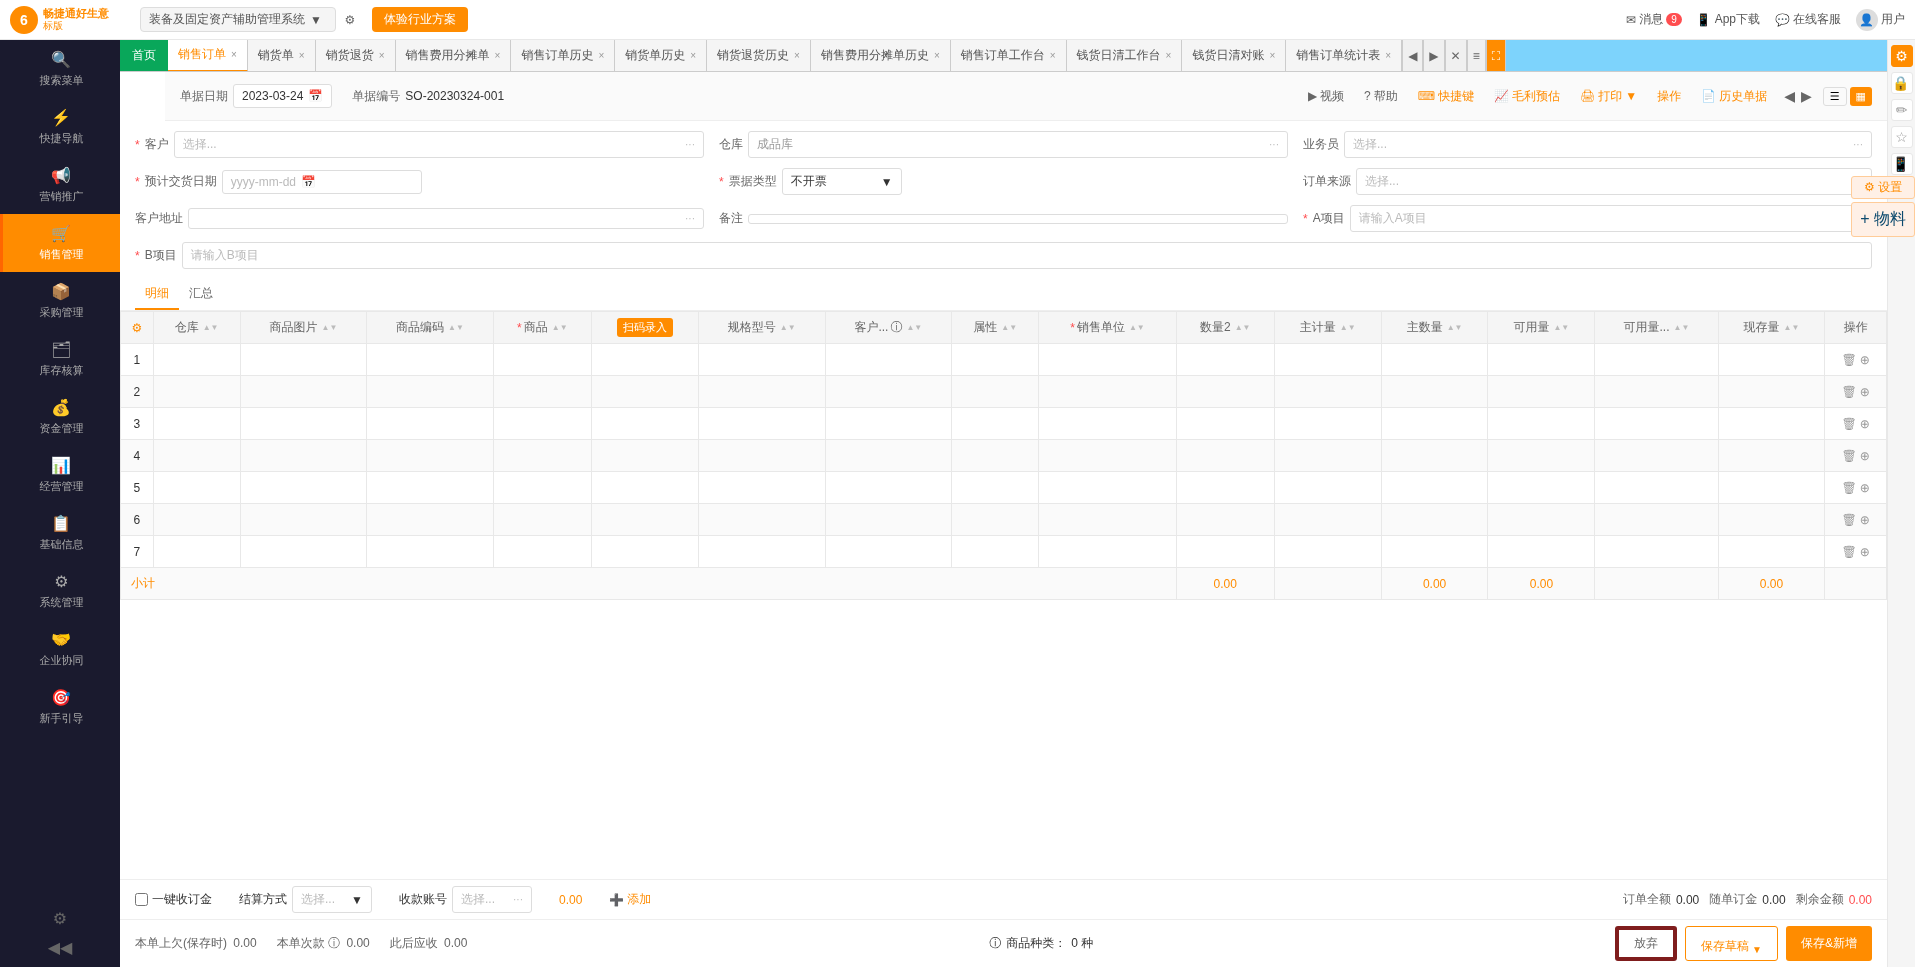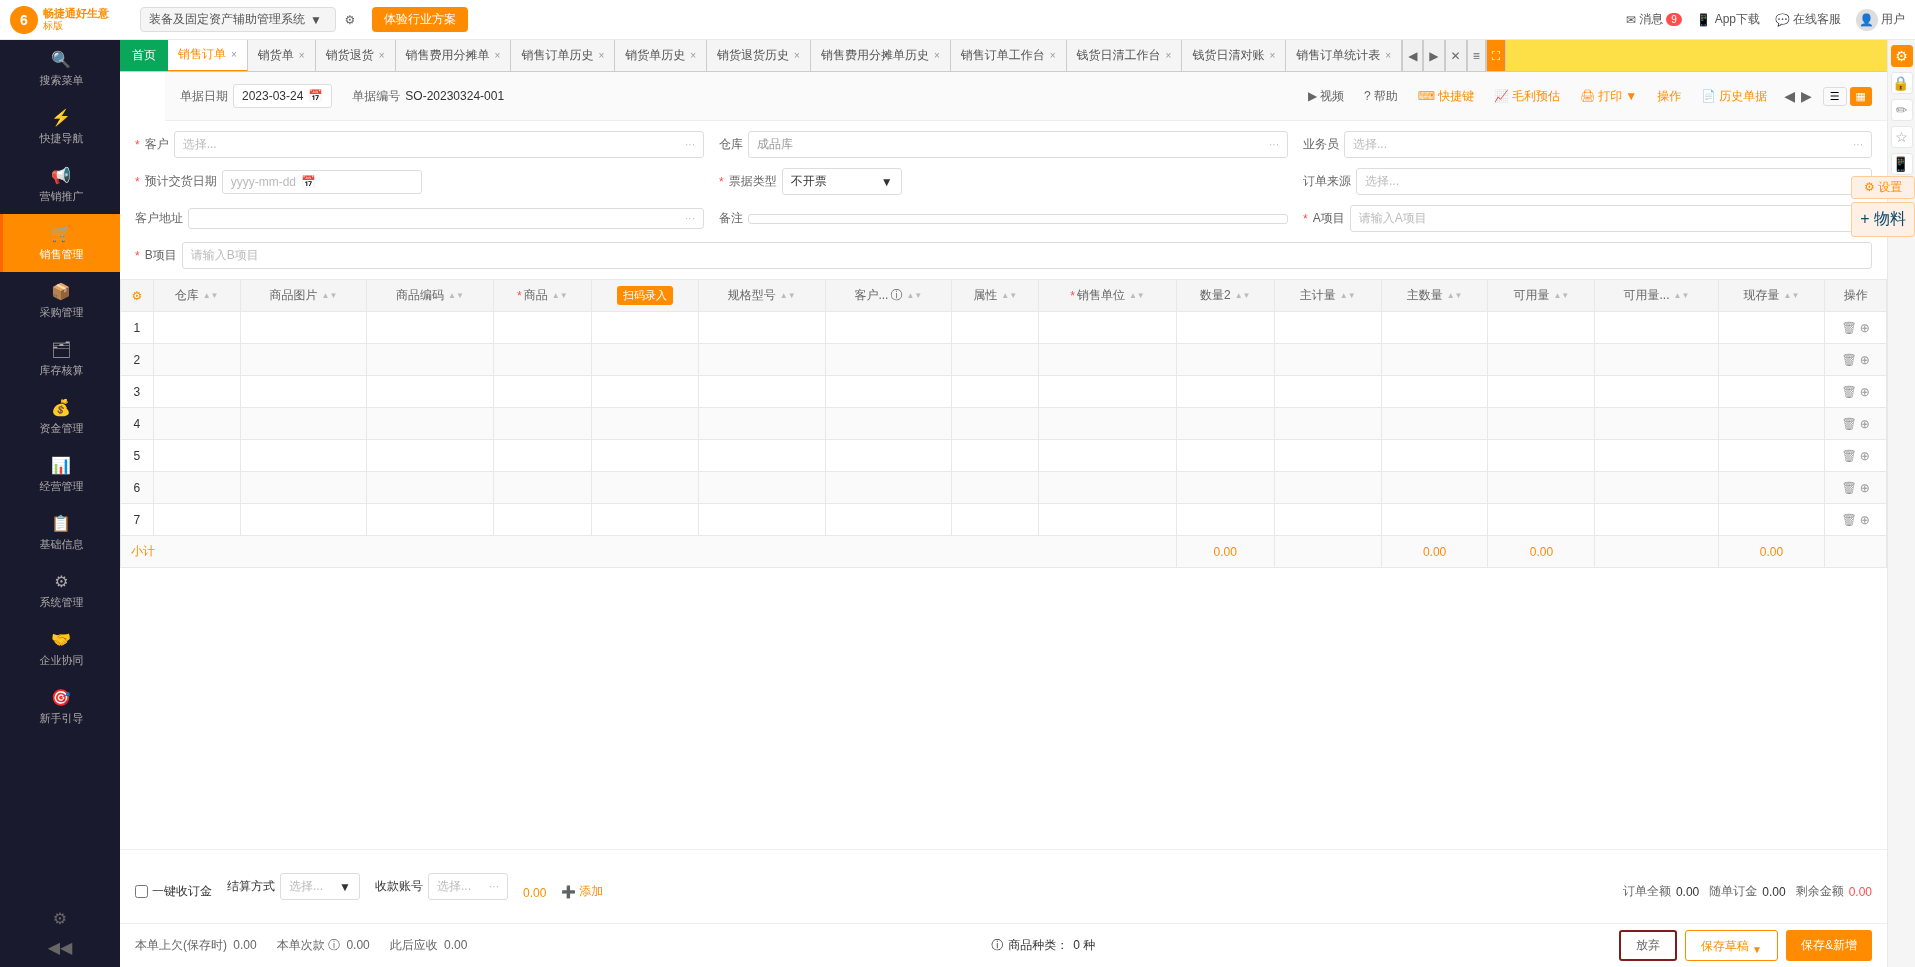--- a/index.html
+++ b/index.html
@@ -23,21 +23,21 @@
     
     
     .sidebar { width: 120px; background: #1a1a2e; display: flex; flex-direction: column; }
     .sidebar-menu-item { display: flex; flex-direction: column; align-items: center; padding: 10px 5px; cursor: pointer; color: #aaa; font-size: 11px; gap: 4px; border-left: 3px solid transparent; }
     .sidebar-menu-item.active { background: #ff8c00; color: white; border-left-color: #ff6600; }
     .sidebar-icon { font-size: 16px; }
     .sidebar-bottom { margin-top: auto; display: flex; flex-direction: column; align-items: center; padding: 10px 5px; gap: 10px; }
     .sidebar-bottom-icon { color: #666; font-size: 16px; cursor: pointer; }
     
     
-    .tab-bar { background: #fde047; display: flex; align-items: center; height: 32px; overflow: hidden; border-bottom: 1px solid #ccc; }
+    .tab-bar { background: #7dd3fc; display: flex; align-items: center; height: 32px; overflow: hidden; border-bottom: 1px solid #ccc; }
     .tab-item { display: flex; align-items: center; padding: 0 10px; height: 32px; background: #f5f5f5; border-right: 1px solid #ccc; cursor: pointer; white-space: nowrap; font-size: 12px; color: #555; }
     .tab-item.active { background: #fff; color: #ff8c00; border-bottom: 2px solid #ff8c00; }
     .tab-item .tab-close { margin-left: 5px; color: #999; font-size: 10px; }
     .tab-bar-home { background: #09a75a; color: white; padding: 0 12px; height: 32px; display: flex; align-items: center; font-size: 12px; }
     .tab-nav-btn { padding: 0 5px; height: 32px; display: flex; align-items: center; cursor: pointer; color: #666; background: #f0f0f0; border-right: 1px solid #ccc; border-left: 1px solid #ccc; }
     
     
     .form-container { background: #fff; padding: 0; flex: 1; display: flex; flex-direction: column; overflow: hidden; }
     .form-header { padding: 8px 15px; border-bottom: 1px solid #eee; display: flex; align-items: center; gap: 20px; background: #fafafa; margin-left: 45px; }
     .form-header-field { display: flex; align-items: center; gap: 5px; font-size: 12px; }
@@ -84,31 +84,31 @@
     
     .total-row td { background: #fff8f0; font-weight: 500; color: #ff8c00; }
     
     
     .table-scroll-wrapper { overflow-x: auto; overflow-y: auto; flex: 1; }
     .table-scroll-wrapper::-webkit-scrollbar { height: 6px; width: 6px; }
     .table-scroll-wrapper::-webkit-scrollbar-track { background: #f1f1f1; }
     .table-scroll-wrapper::-webkit-scrollbar-thumb { background: #ccc; border-radius: 3px; }
     
     
-    .bottom-bar { background: #fff; border-top: 1px solid #eee; padding: 23px 15px; display: flex; align-items: flex-end; gap: 15px; font-size: 12px; }
+    .bottom-bar { background: #fff; border-top: 1px solid #eee; padding: 6px 15px; display: flex; align-items: center; gap: 27px; font-size: 12px; }
     .checkbox-label { display: flex; align-items: center; gap: 4px; cursor: pointer; }
     .bottom-field { display: flex; align-items: center; gap: 5px; }
     .add-btn { color: #ff8c00; cursor: pointer; display: flex; align-items: center; gap: 3px; }
     .amount-zero { color: #ff8c00; }
     
     
     .footer { background: #fff; border-top: 1px solid #eee; padding: 6px 15px; display: flex; align-items: center; justify-content: space-between; font-size: 12px; }
     .footer-left { display: flex; gap: 20px; color: #666; }
     .footer-actions { display: flex; gap: 8px; }
-    .btn-discard { border: 2px solid #7f1d1d; background: #fff; padding: 5px 15px; border-radius: 3px; cursor: pointer; font-size: 12px; color: #666; }
+    .btn-discard { border: 4px solid #7f1d1d; background: #fff; padding: 5px 15px; border-radius: 3px; cursor: pointer; font-size: 12px; color: #666; }
     .btn-save-draft { border: 1px solid #ff8c00; background: #fff; color: #ff8c00; padding: 5px 15px; border-radius: 3px; cursor: pointer; font-size: 12px; display: flex; align-items: flex-end; gap: 3px; }
     .btn-save-new { background: #ff8c00; color: white; border: none; padding: 5px 15px; border-radius: 3px; cursor: pointer; font-size: 12px; }
     .dropdown-arrow { font-size: 10px; }
     
     .field-select { border: 1px solid #ddd; border-radius: 3px; padding: 4px 8px; font-size: 12px; color: #333; background: white; display: flex; align-items: center; justify-content: space-between; cursor: pointer; min-width: 120px; }
     .field-date { border: 1px solid #ddd; border-radius: 3px; padding: 4px 8px; font-size: 12px; color: #333; background: white; display: flex; align-items: center; gap: 5px; cursor: pointer; }
     
     .col-actions { display: flex; justify-content: center; gap: 3px; }
     .action-icon-btn { background: none; border: none; cursor: pointer; color: #999; font-size: 12px; }
     
@@ -403,20 +403,24 @@
           <div class="field-group">
             <span class="required">*</span>
             <span class="field-label">B项目</span>
             <div class="field-input" style="min-width:300px;">
               <span style="color:#bbb;">请输入B项目</span>
             </div>
           </div>
         </div>
       </div>
 
+      <div class="table-tabs">
+        <div class="table-tab active">明细</div>
+        <div class="table-tab">汇总</div>
+      </div>
 
       <div class="table-scroll-wrapper">
         <table class="data-table">
           <thead>
             <tr>
               <th>
                 <span class="set-icon">⚙</span>
               </th>
               <th>
                 <div class="th-with-sort">

